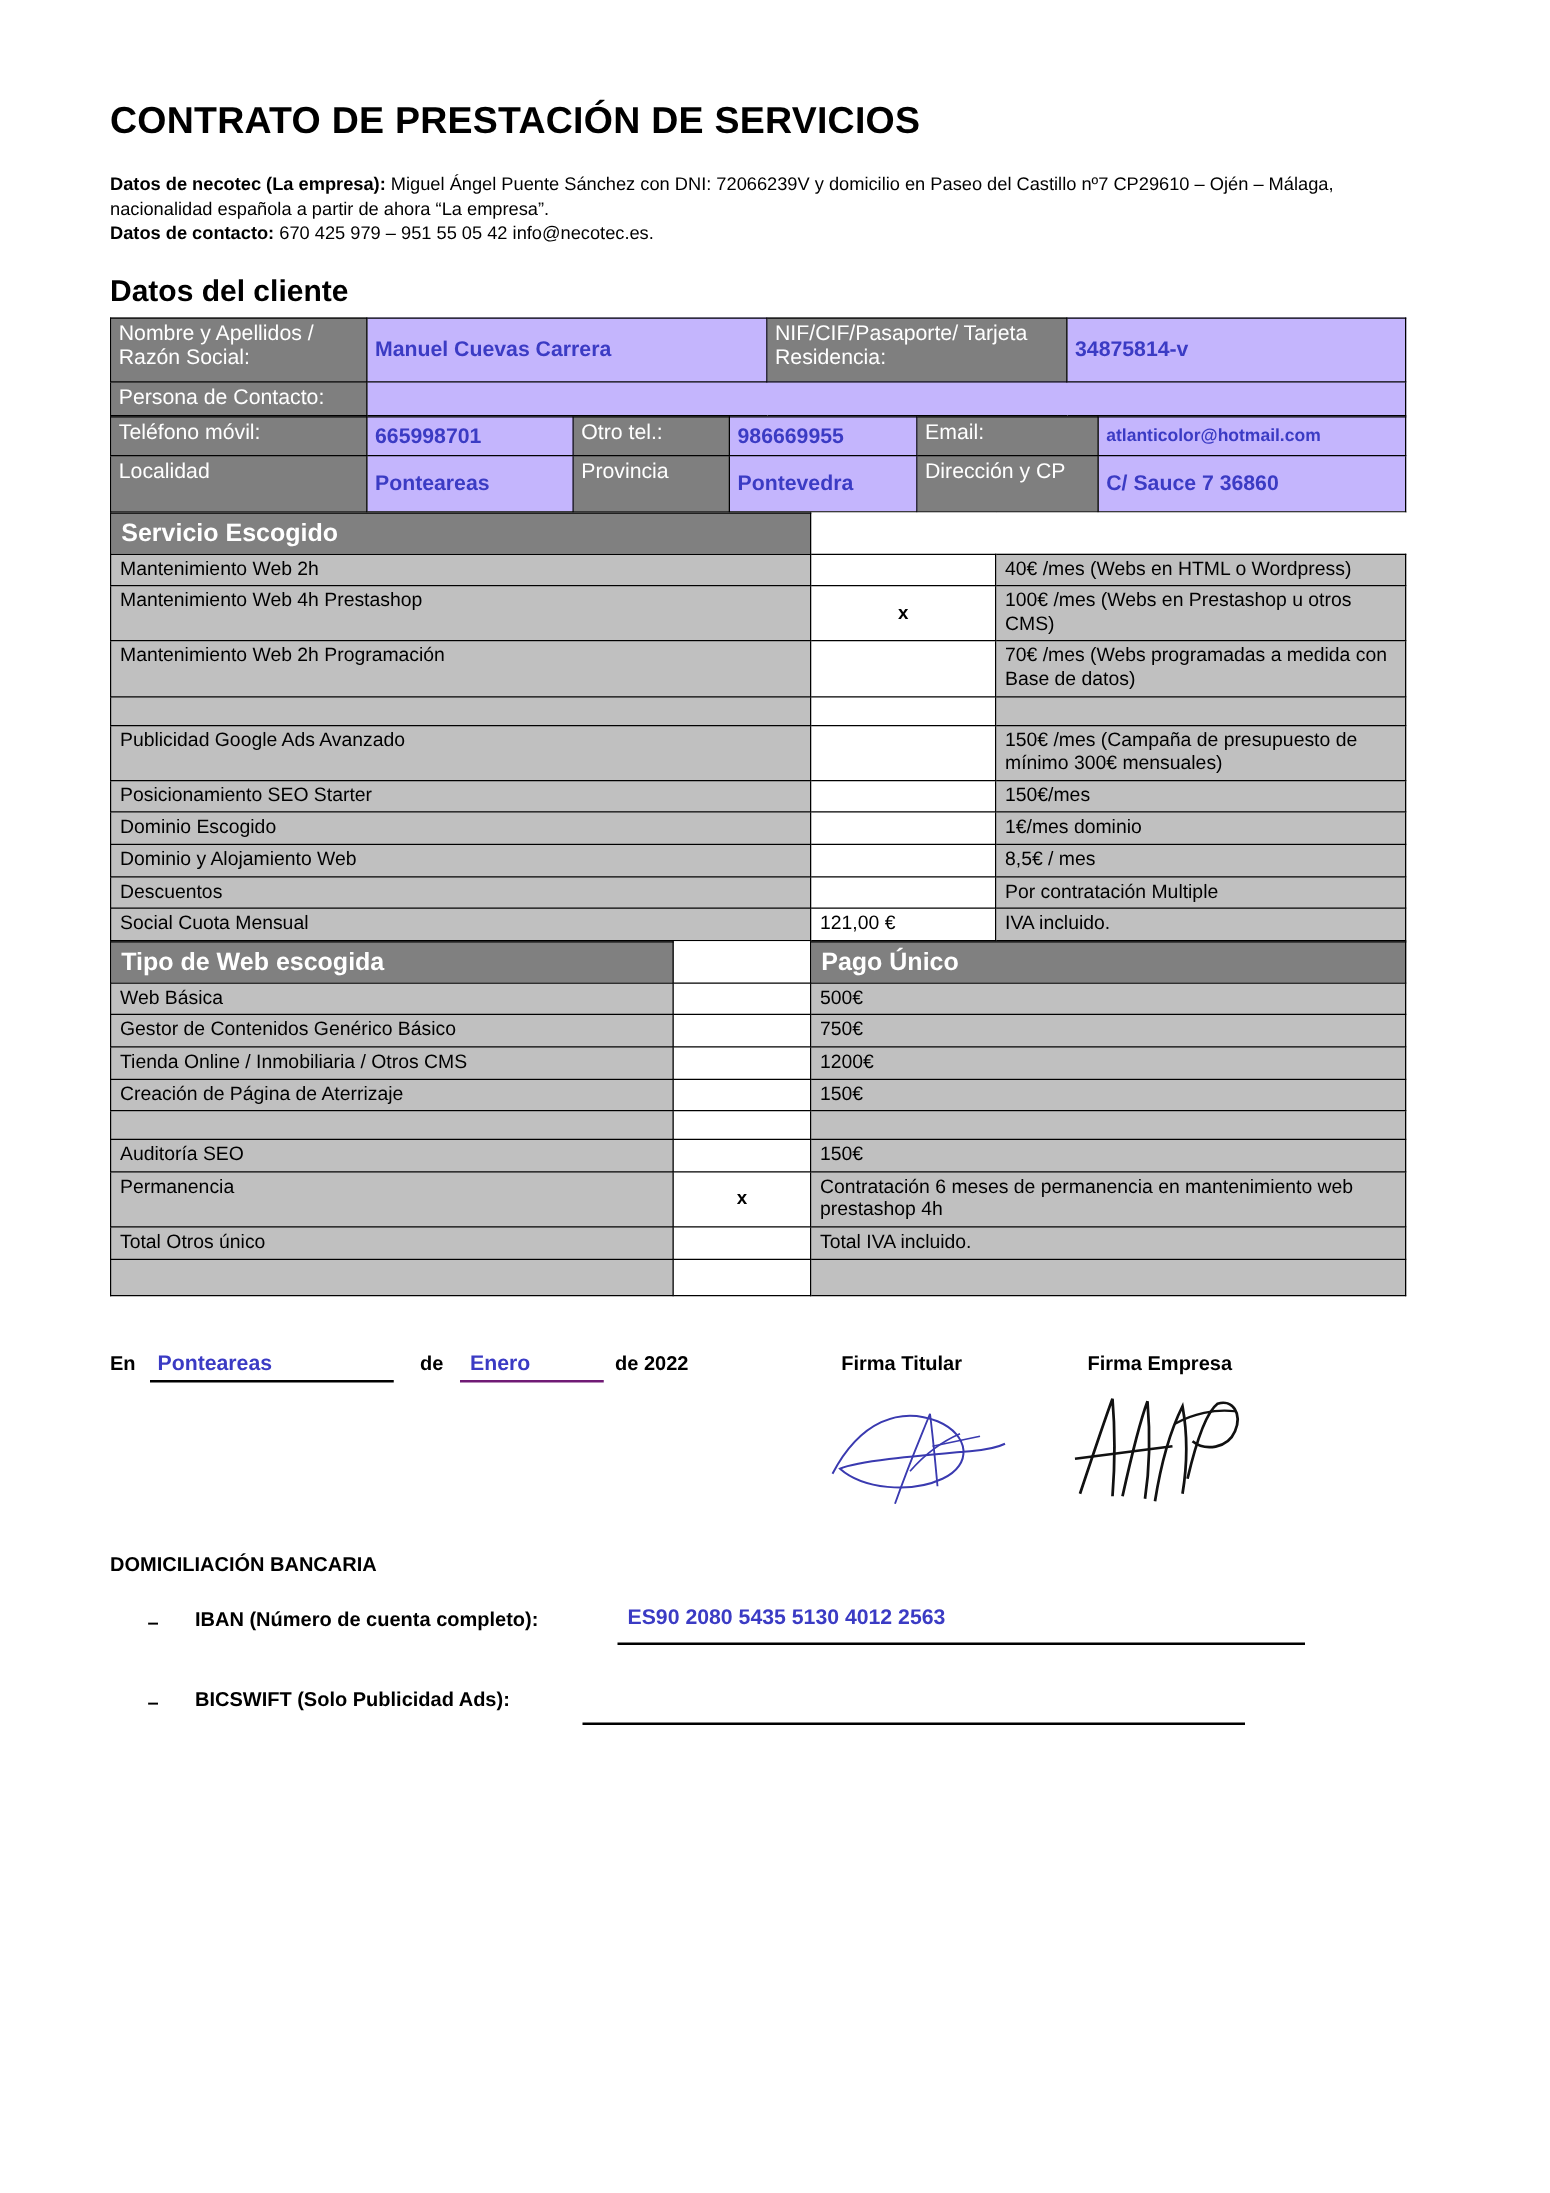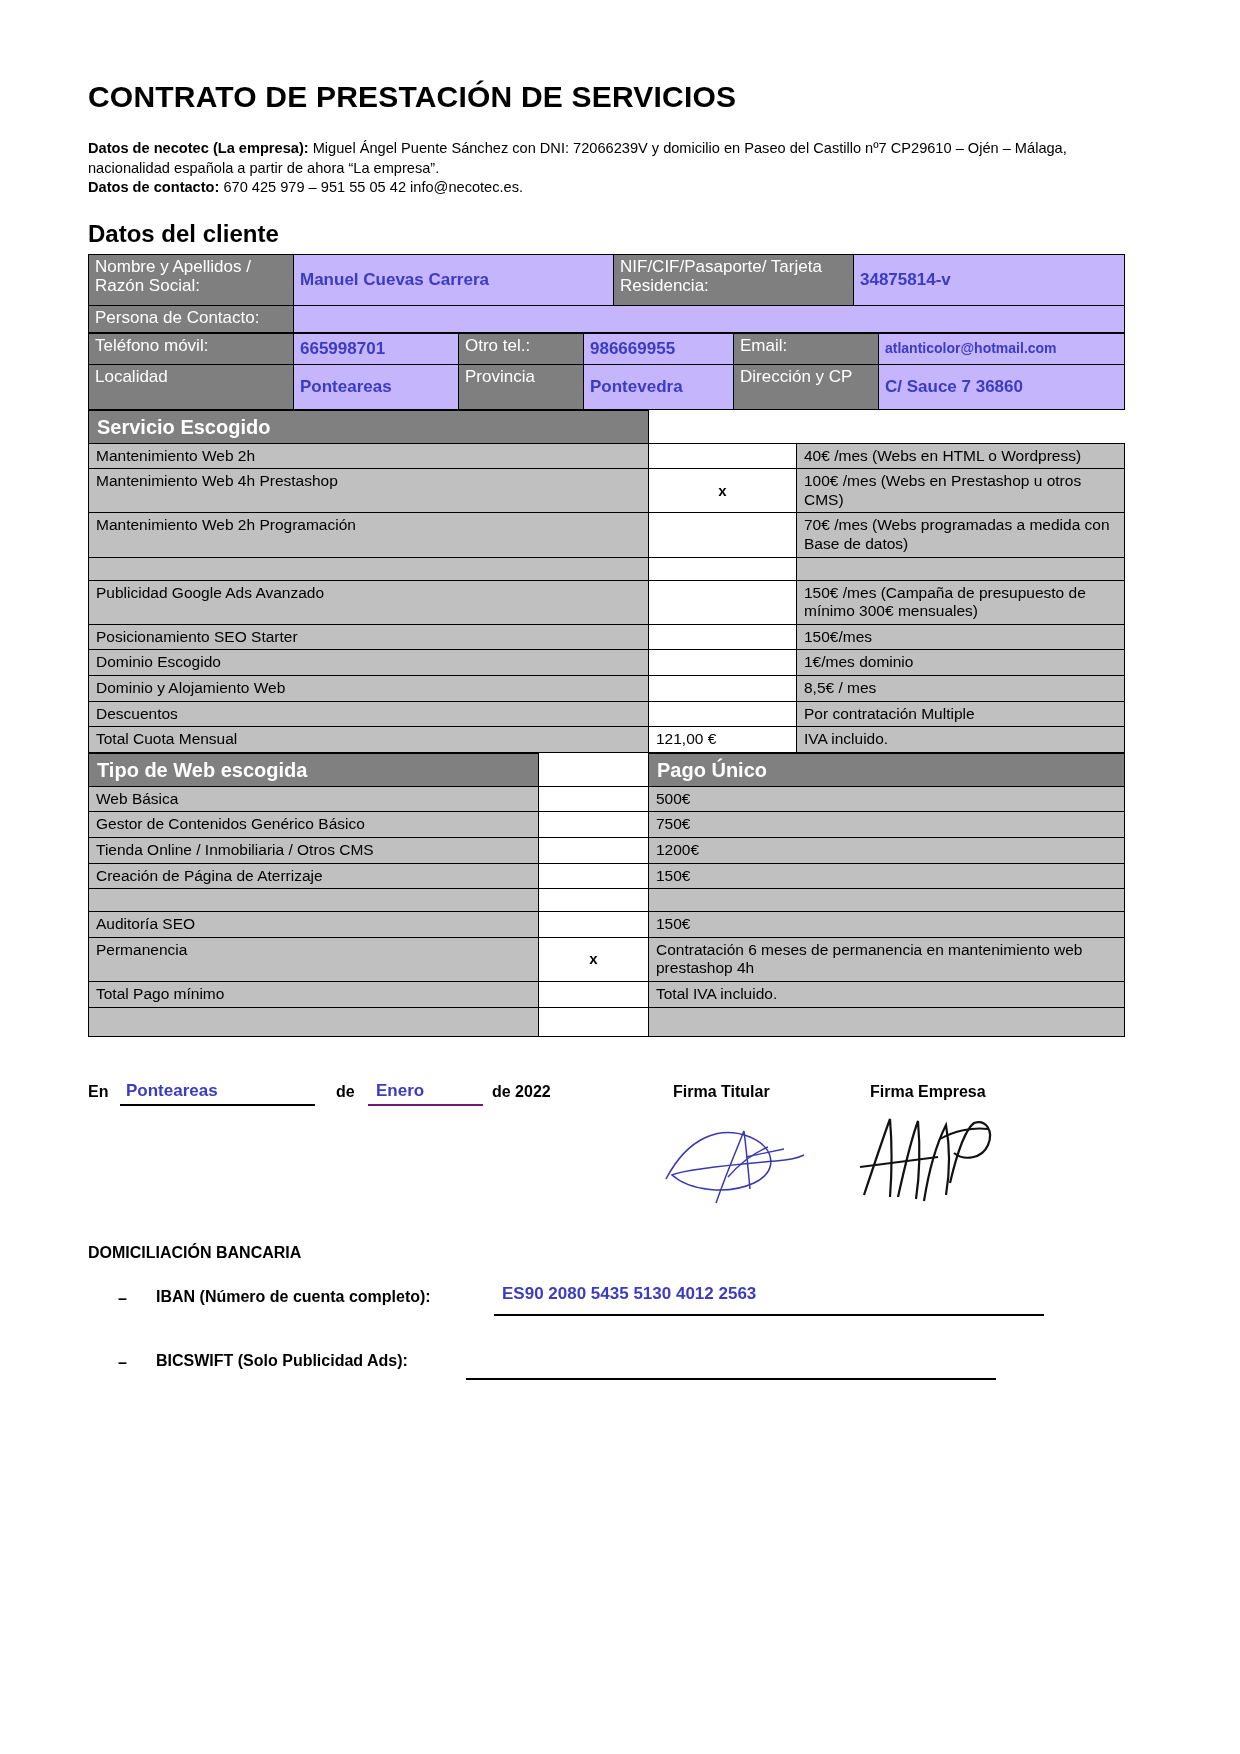--- a/index.html
+++ b/index.html
@@ -278,21 +278,21 @@
             <td>Dominio y Alojamiento Web</td>
             <td class="check"></td>
             <td>8,5€ / mes</td>
           </tr>
           <tr>
             <td>Descuentos</td>
             <td class="check"></td>
             <td>Por contratación Multiple</td>
           </tr>
           <tr>
-            <td>Total Cuota Mensual</td>
+            <td>Social Cuota Mensual</td>
             <td class="amount">121,00 €</td>
             <td>IVA incluido.</td>
           </tr>
         </tbody>
   </table>
 
   <table class="prodtbl" style="">
     <colgroup>
           <col style="width:450px">
           <col style="width:110px">
@@ -333,21 +333,21 @@
             <td>Auditoría SEO</td>
             <td class="check"></td>
             <td>150€</td>
           </tr>
           <tr>
             <td>Permanencia</td>
             <td class="check">x</td>
             <td>Contratación 6 meses de permanencia en mantenimiento web prestashop 4h</td>
           </tr>
           <tr>
-            <td>Total Pago mínimo</td>
+            <td>Total Otros único</td>
             <td class="check"></td>
             <td>Total IVA incluido.</td>
           </tr>
           <tr>
             <td style="height: 22px;"></td>
             <td class="check"></td>
             <td></td>
           </tr>
         </tbody>
   </table>

